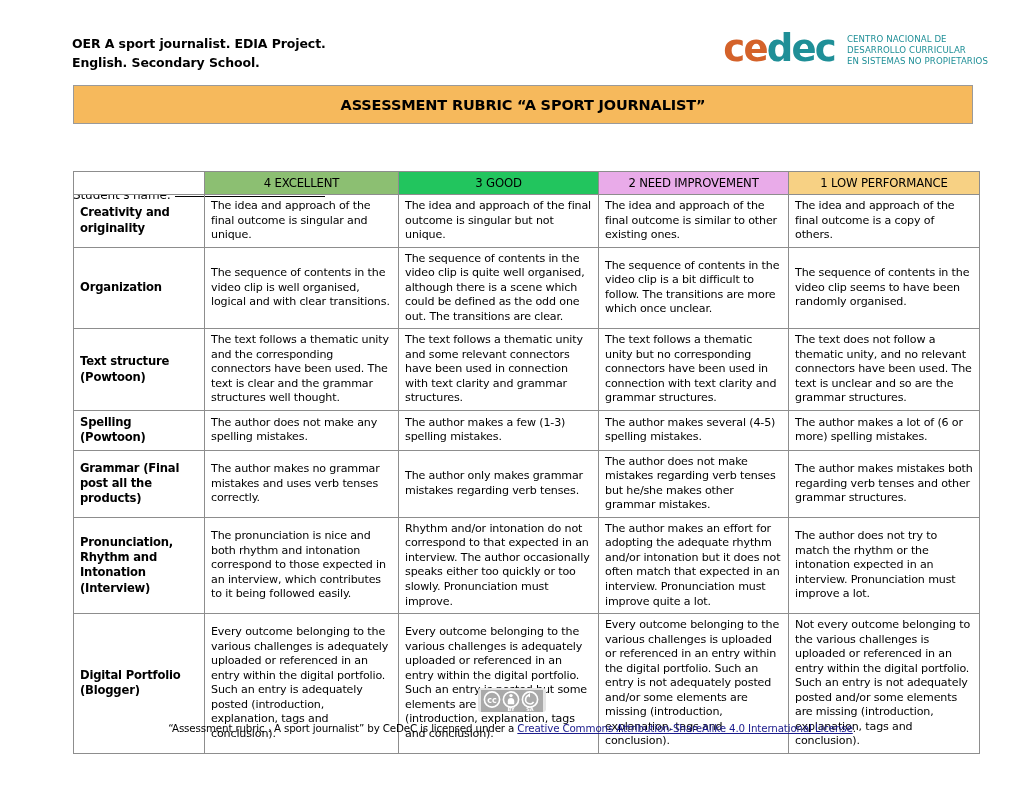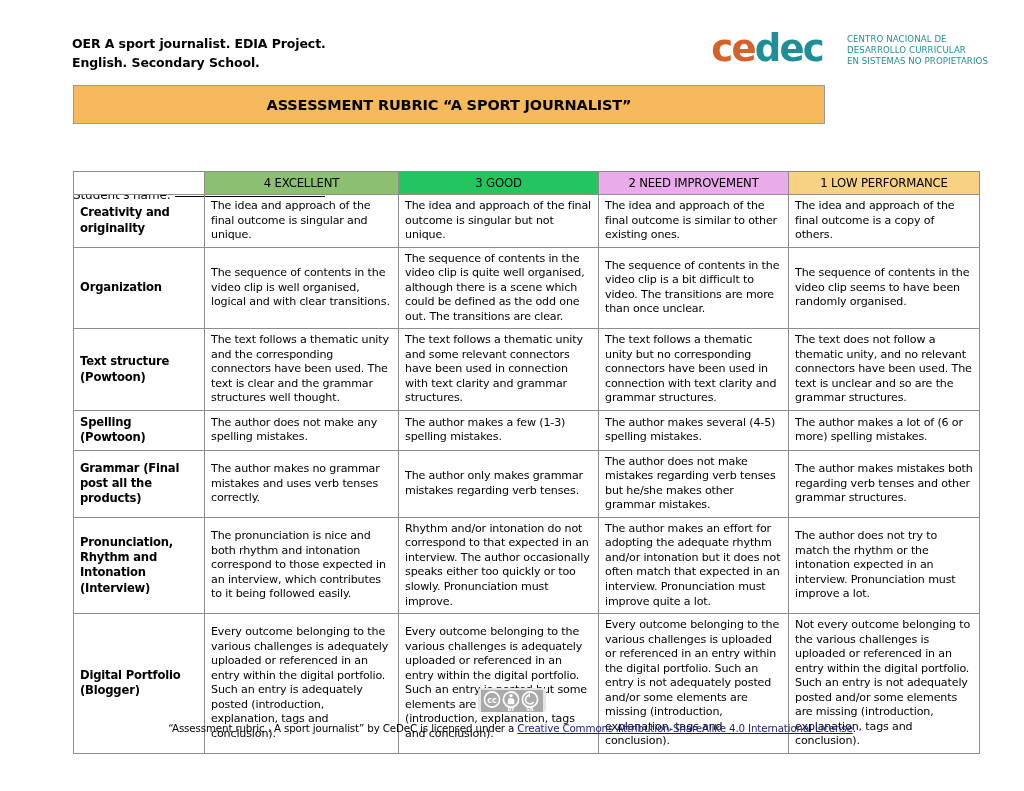--- a/index.html
+++ b/index.html
@@ -44,21 +44,21 @@
   .header-title-block div {
     white-space: nowrap;
   }
 
   .logo-block {
     position: absolute;
     right: 0;
     top: 0;
     display: flex;
     align-items: center;
-    gap: 24px;
+    gap: 12px;
   }
   .logo-word {
     font-family: "DejaVu Sans", sans-serif;
     font-size: 37px;
     font-weight: bold;
     letter-spacing: -1.8px;
     line-height: 1;
   }
   .logo-word .ce { color: #d4622a; }
   .logo-word .dec { color: #1f8f97; }
@@ -70,21 +70,21 @@
     font-weight: normal;
     padding-top: 3px;
   }
   .logo-tagline div { white-space: nowrap; }
 
   
   .title-bar {
     position: absolute;
     left: 73px;
     top: 85px;
-    width: 752px;
+    width: 900px;
     height: 39px;
     background: #f6b95c;
     border: 1px solid #9a9a9a;
     box-sizing: border-box;
     display: flex;
     align-items: center;
     justify-content: center;
   }
   .title-bar-text {
     font-size: 14.5px;
@@ -240,21 +240,21 @@
         <td class="crit">Creativity and originality</td>
         <td class="cell">The idea and approach of the final outcome is singular and unique.</td>
         <td class="cell">The idea and approach of the final outcome is singular but not unique.</td>
         <td class="cell">The idea and approach of the final outcome is similar to other existing ones.</td>
         <td class="cell">The idea and approach of the final outcome is a copy of others.</td>
       </tr>
       <tr>
         <td class="crit">Organization</td>
         <td class="cell">The sequence of contents in the video clip is well organised, logical and with clear transitions.</td>
         <td class="cell">The sequence of contents in the video clip is quite well organised, although there is a scene which could be defined as the odd one out. The transitions are clear.</td>
-        <td class="cell">The sequence of contents in the video clip is a bit difficult to video. The transitions are more than once unclear.</td>
+        <td class="cell">The sequence of contents in the video clip is a bit difficult to follow. The transitions are more which once unclear.</td>
         <td class="cell">The sequence of contents in the video clip seems to have been randomly organised.</td>
       </tr>
       <tr>
         <td class="crit">Text structure (Powtoon)</td>
         <td class="cell">The text follows a thematic unity and the corresponding connectors have been used. The text is clear and the grammar structures well thought.</td>
         <td class="cell">The text follows a thematic unity and some relevant connectors have been used in connection with text clarity and grammar structures.</td>
         <td class="cell">The text follows a thematic unity but no corresponding connectors have been used in connection with text clarity and grammar structures.</td>
         <td class="cell">The text does not follow a thematic unity, and no relevant connectors have been used. The text is unclear and so are the grammar structures.</td>
       </tr>
       <tr>

